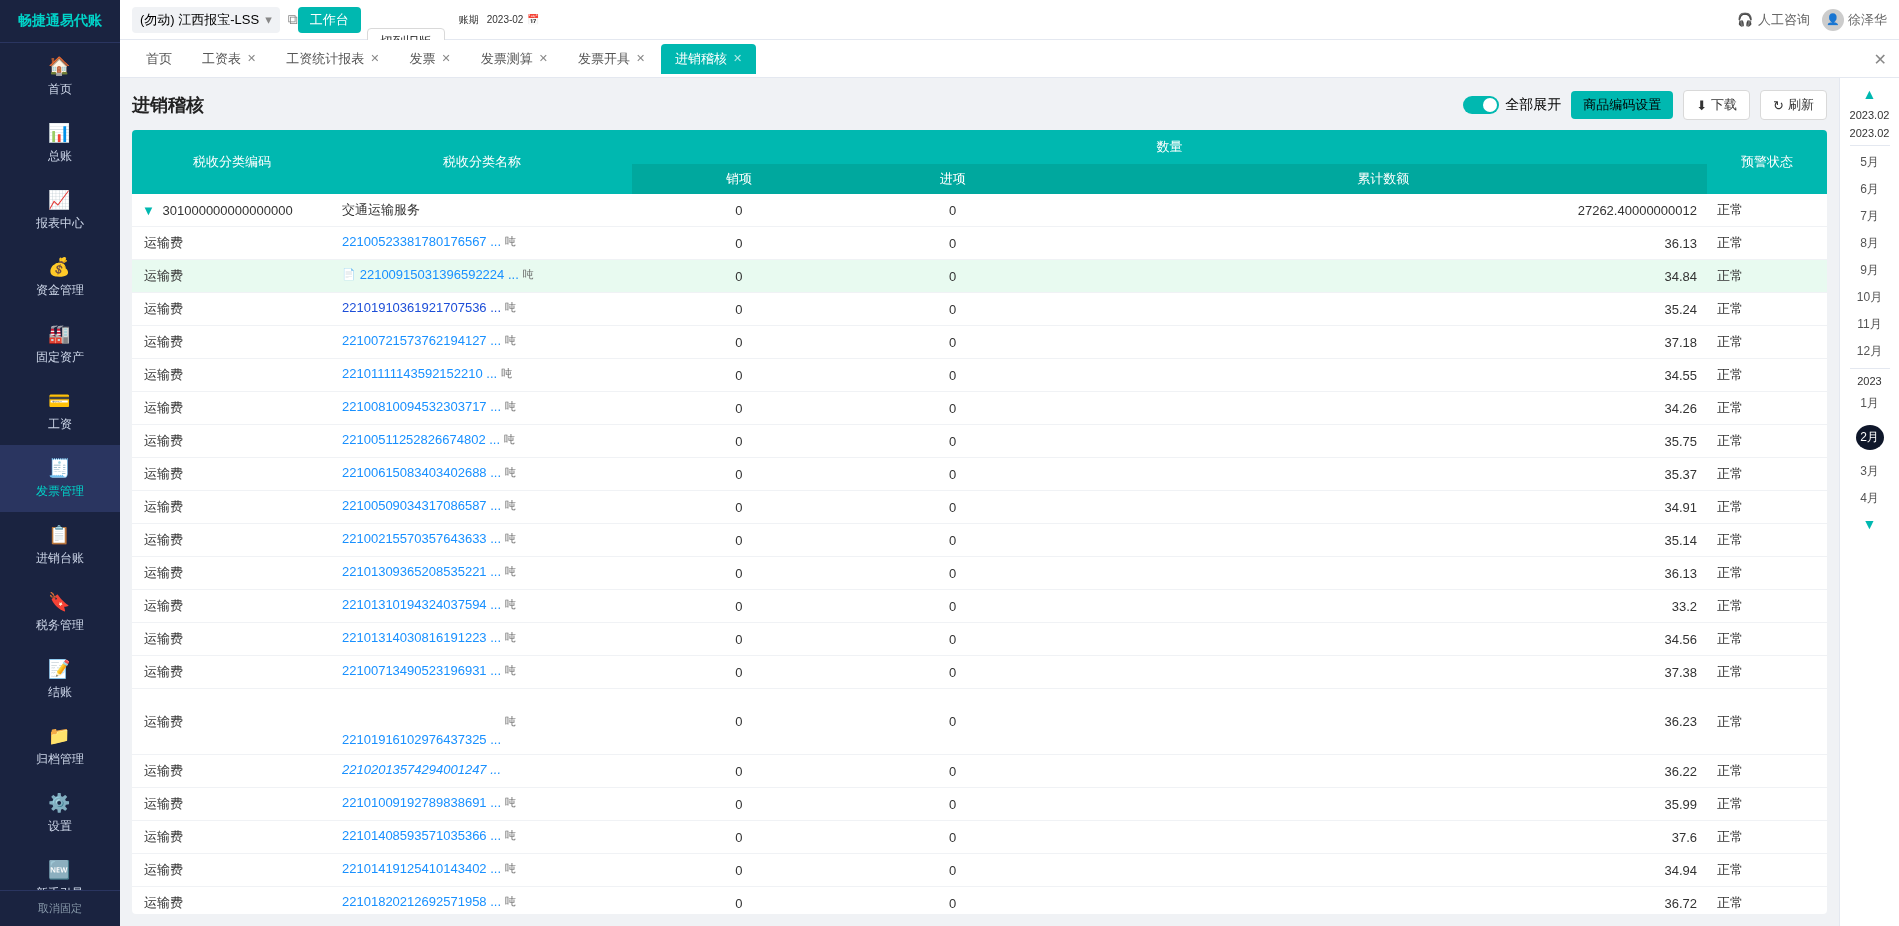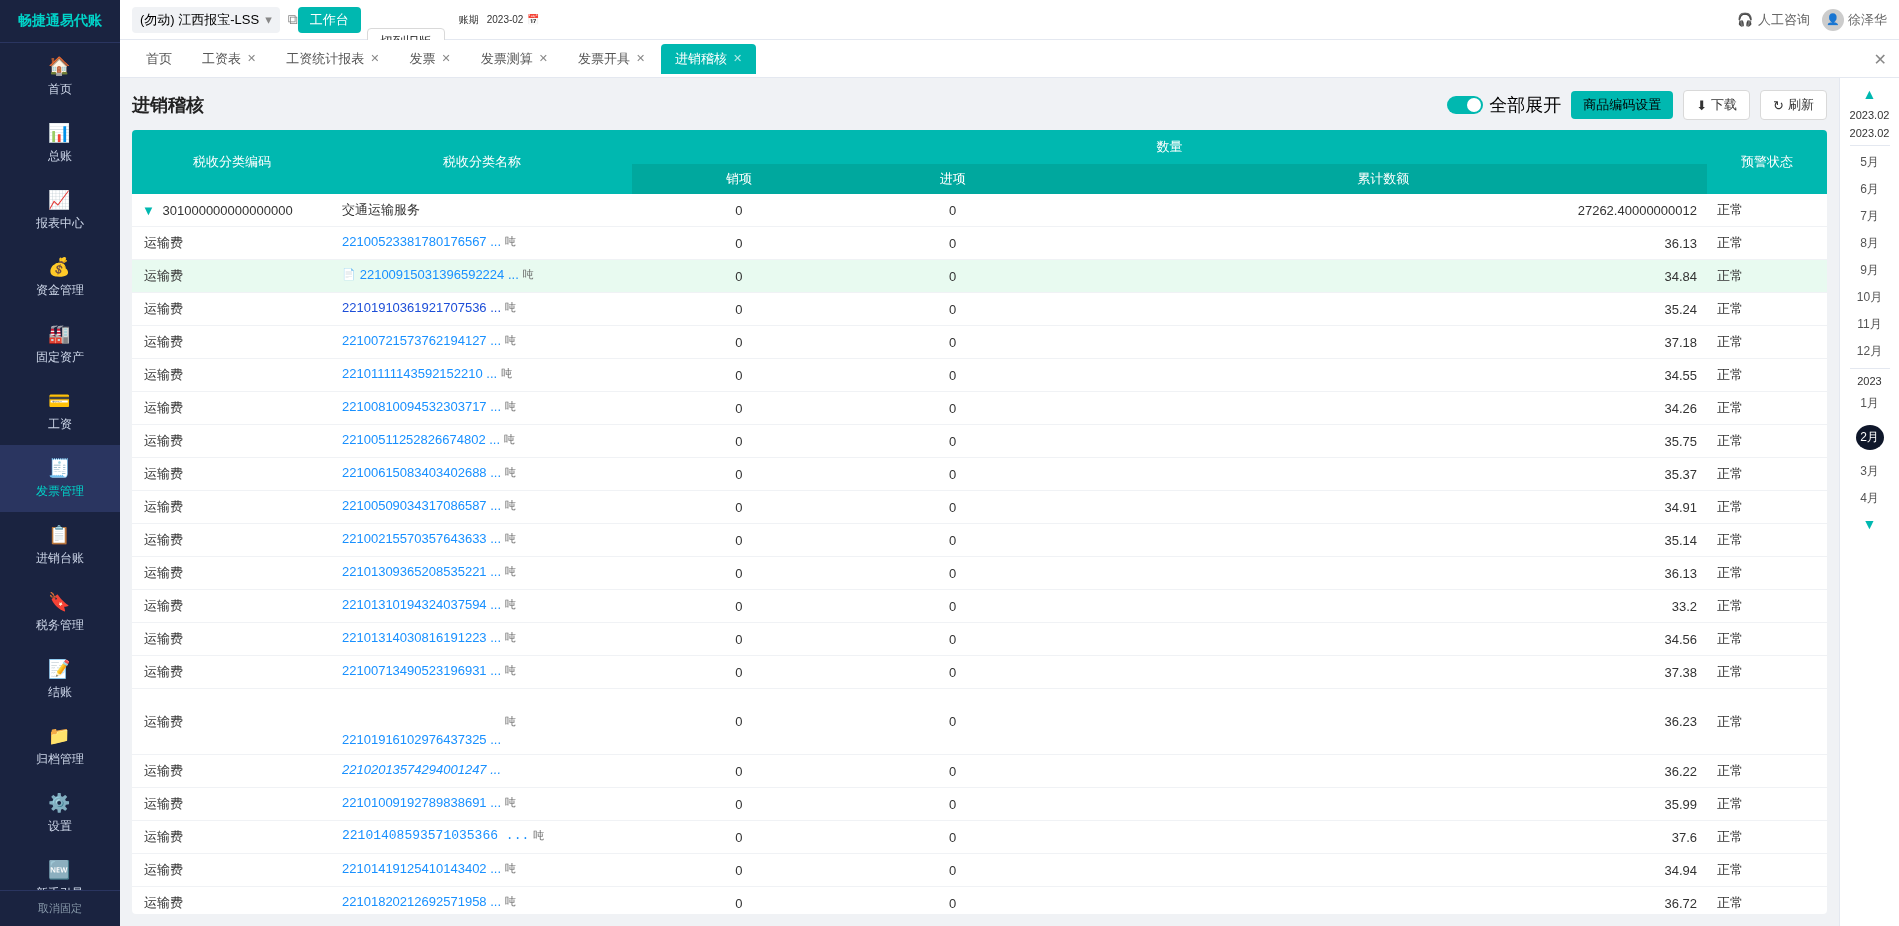--- a/index.html
+++ b/index.html
@@ -169,21 +169,21 @@
     }
     .header-actions {
       display: flex;
       align-items: center;
       gap: 10px;
     }
     .toggle-switch {
       display: flex;
       align-items: center;
       gap: 6px;
-      font-size: 18px;
+      font-size: 14px;
     }
     .toggle-track {
       width: 36px;
       height: 18px;
       background: #00b8b0;
       border-radius: 9px;
       position: relative;
       cursor: pointer;
     }
     .toggle-thumb {
@@ -736,21 +736,21 @@
         </td>
         <td class="td-center">0</td>
         <td class="td-center">0</td>
         <td class="td-right">35.99</td>
         <td>正常</td>
       </tr>
               <tr>
         <td class="indent">
           <span>运输费</span>
         </td>
-        <td style="display:flex;font-family:Liberation Mono, monospace;">
+        <td style="display:flex;">
 
           <span style="color:#1890ff;cursor:pointer;">22101408593571035366 ...</span>
           <span style="color:#666;margin-left:4px;font-size:11px;">吨</span>
         </td>
         <td class="td-center">0</td>
         <td class="td-center">0</td>
         <td class="td-right">37.6</td>
         <td>正常</td>
       </tr>
               <tr>

